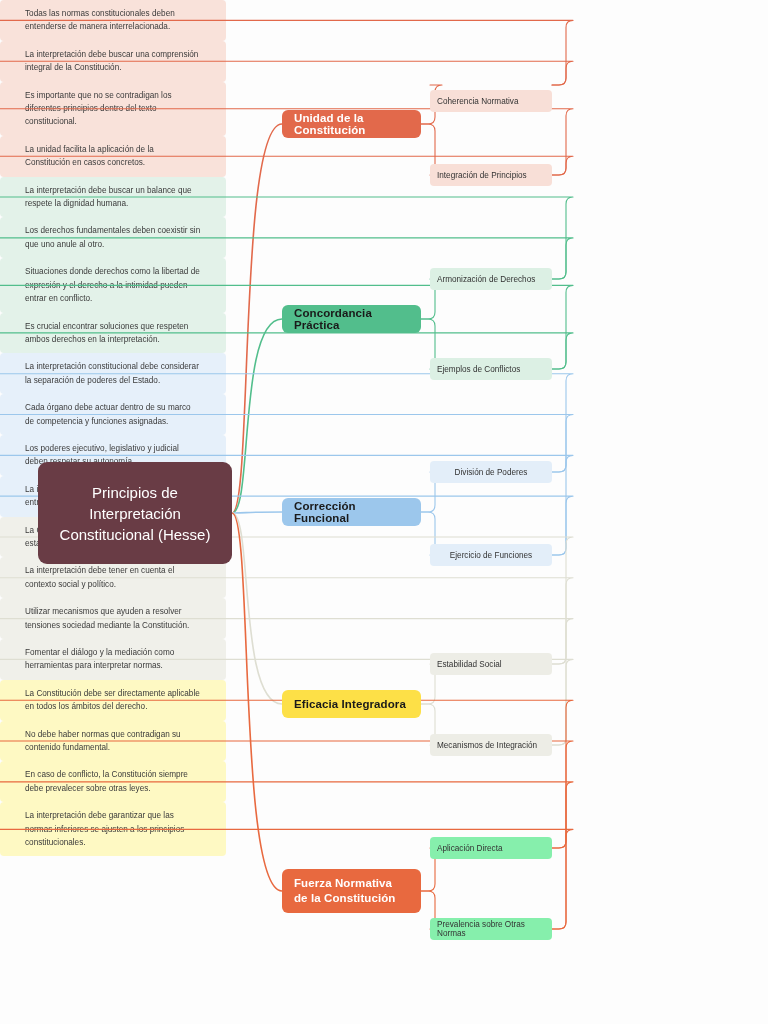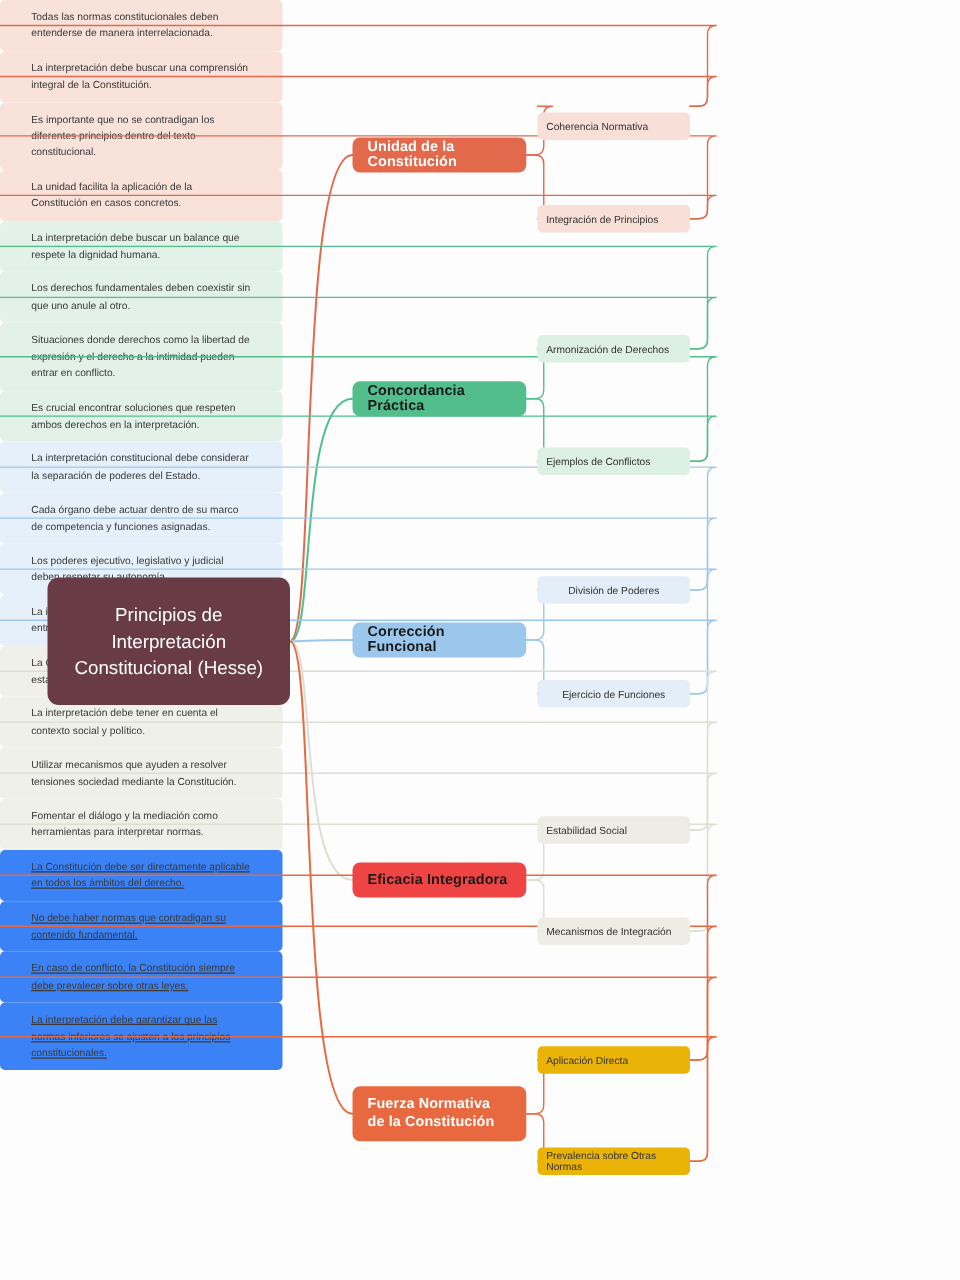--- a/index.html
+++ b/index.html
@@ -48,57 +48,57 @@
     left: 282px;
     border-radius: 6px;
     padding: 0 12px;
     font-size: 11.5px;
     font-weight: bold;
     letter-spacing: .1px;
   }
   .branch.b1 { top: 110px; width: 139px; height: 28px; background: #E2694B; color:#ffffff; }
   .branch.b2 { top: 305px; width: 139px; height: 28px; background: #52BE8C; color:#1a1a1a; }
   .branch.b3 { top: 498px; width: 139px; height: 28px; background: #9CC7EC; color:#1a1a1a; }
-  .branch.b4 { top: 690px; width: 139px; height: 28px; background: #ef4444; color:#1a1a1a; }
+  .branch.b4 { top: 690px; width: 139px; height: 28px; background: #fde047; color:#1a1a1a; }
   .branch.b5 {
     top: 869px; width: 139px; height: 44px;
     background: #E8693F; color:#ffffff;
     line-height: 15px;
   }
   
   .sub {
     left: 430px;
     width: 122px;
     height: 22px;
     border-radius: 4px;
     padding: 0 7px;
     font-size: 8.2px;
     color: #333333;
   }
   .sub.t1 { background: #F8DFD7; }
   .sub.t2 { background: #DCF0E4; }
   .sub.t3 { background: #E3EEF9; justify-content: center; }
   .sub.t4 { background: #EDEDE6; }
-  .sub.t5 { background: #eab308; }
+  .sub.t5 { background: #86efac; }
   
   .leaf {
     left: 557px;
     width: 176px;
     border-radius: 4px;
     padding: 7px 25px;
     font-size: 8.2px;
     line-height: 13.4px;
     color: #3a3a3a;
     display: block;
   }
   .leaf.t1 { background: #F9E2DA; }
   .leaf.t2 { background: #E3F2E9; }
   .leaf.t3 { background: #E6F0FA; }
   .leaf.t4 { background: #F0F0EA; }
-  .leaf.t5 { background: #3b82f6; text-decoration: underline; }
+  .leaf.t5 { background: #fef9c3; }
 </style>
 </head>
 <body>
 
 <div id="canvas">
 
   <svg id="wires" viewBox="0 0 768 1024" xmlns="http://www.w3.org/2000/svg">
       <path d="M232 513 C253 513 238 124 282 124" fill="none" stroke="#E2694B" stroke-width="1.6" stroke-linecap="round" stroke-linejoin="round"></path>
       <path d="M421 124 L428 124 Q435 124 435 117 L435 92 Q435 85 442 85 L430 85" fill="none" stroke="#E2694B" stroke-width="1.1" stroke-linecap="round" stroke-linejoin="round"></path>
       <path d="M552 85 L559 85 Q566 85 566 78 L566 27.40625 Q566 20.40625 573 20.40625 L0 20.40625" fill="none" stroke="#E2694B" stroke-width="1.1" stroke-linecap="round" stroke-linejoin="round"></path>

